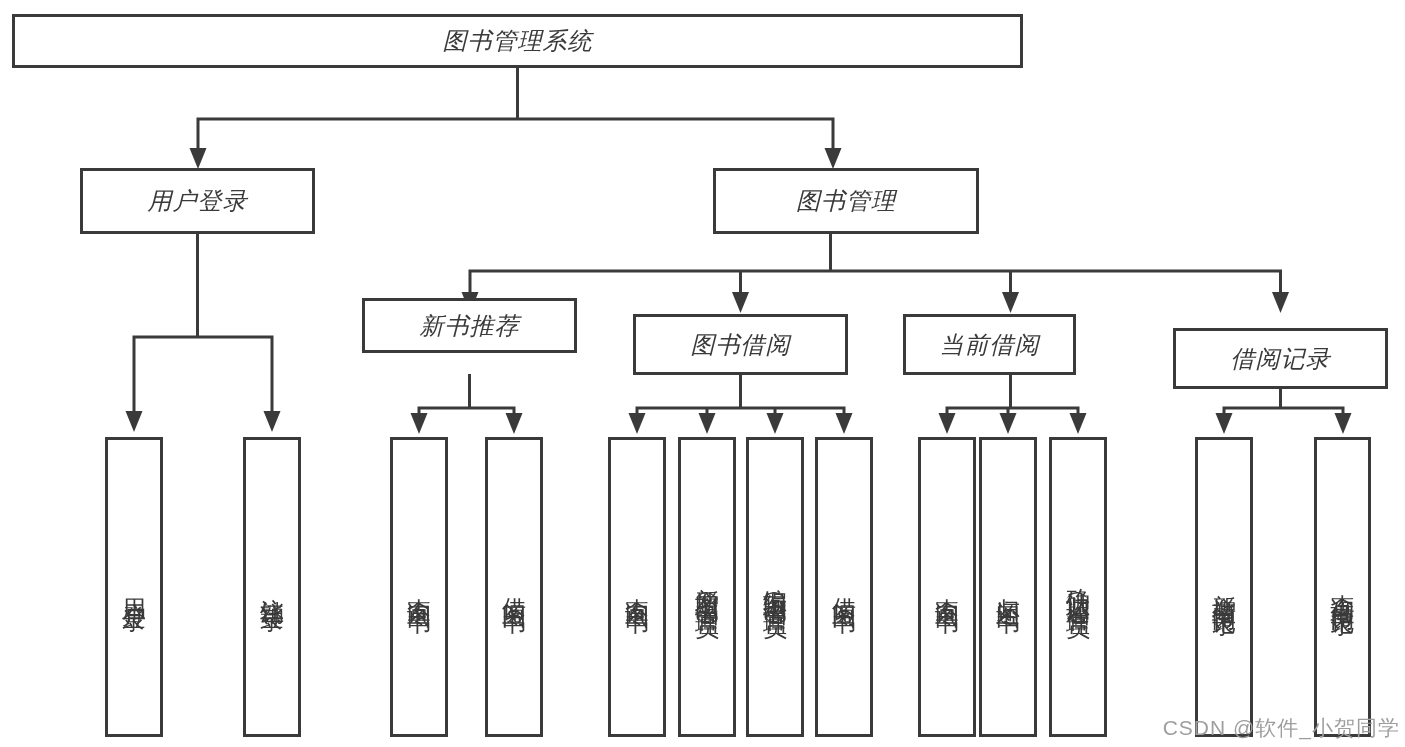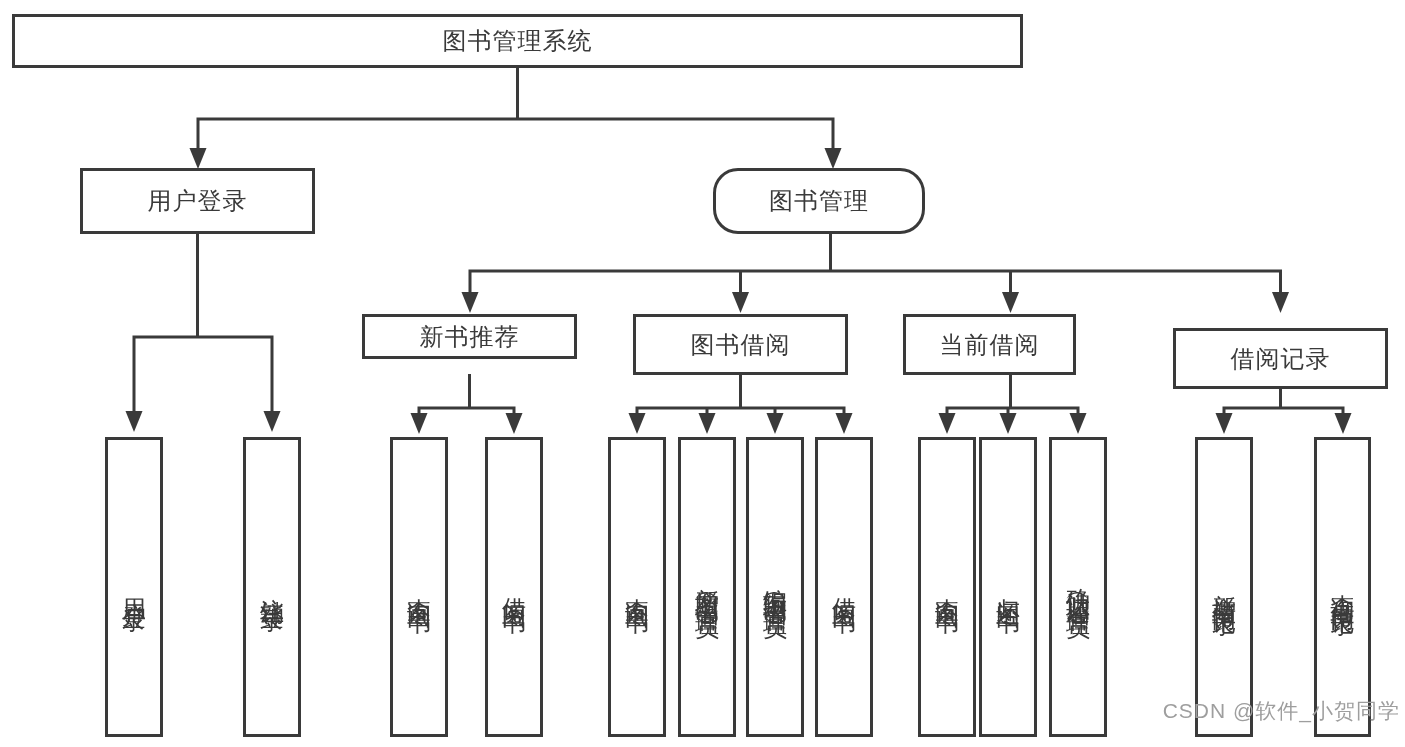--- a/index.html
+++ b/index.html
@@ -33,33 +33,34 @@
     background:var(--background);
     display:flex;
     align-items:center;
     justify-content:center;
     color:var(--text);
   }
   .h-box{
     font-size:24px;
     letter-spacing:1px;
     white-space:nowrap;
+    font-style:italic;
   }
   .v-box span{
     writing-mode:vertical-rl;
     text-orientation:mixed;
     font-size:24px;
     letter-spacing:4px;
     line-height:1;
     white-space:nowrap;
   }
   .watermark{
     position:absolute;
     right:5px;
-    bottom:22px;
+    bottom:5px;
     font-size:21px;
     letter-spacing:1px;
     color:var(--watermark);
     white-space:nowrap;
   }
 </style>
 </head>
 <body>
 
 <div class="stage">
@@ -107,25 +108,25 @@
     </g>
   </svg>
 
   <div class="box h-box" style="left:12px;top:14px;width:1011px;height:54px;">
     <span>图书管理系统</span>
   </div>
 
   <div class="box h-box" style="left:80px;top:168px;width:235px;height:66px;">
     <span>用户登录</span>
   </div>
-  <div class="box h-box" style="left:713px;top:168px;width:212px;height:66px;border-radius:25px;">
+  <div class="box h-box" style="left:713px;top:168px;width:266px;height:66px;">
     <span>图书管理</span>
   </div>
 
-  <div class="box h-box" style="left:362px;top:314px;width:215px;height:45px;text-align:right;">
+  <div class="box h-box" style="left:362px;top:298px;width:215px;height:55px;text-align:right;">
     <span>新书推荐</span>
   </div>
   <div class="box h-box" style="left:633px;top:314px;width:215px;height:61px;">
     <span>图书借阅</span>
   </div>
   <div class="box h-box" style="left:903px;top:314px;width:173px;height:61px;">
     <span>当前借阅</span>
   </div>
   <div class="box h-box" style="left:1173px;top:328px;width:215px;height:61px;">
     <span>借阅记录</span>

